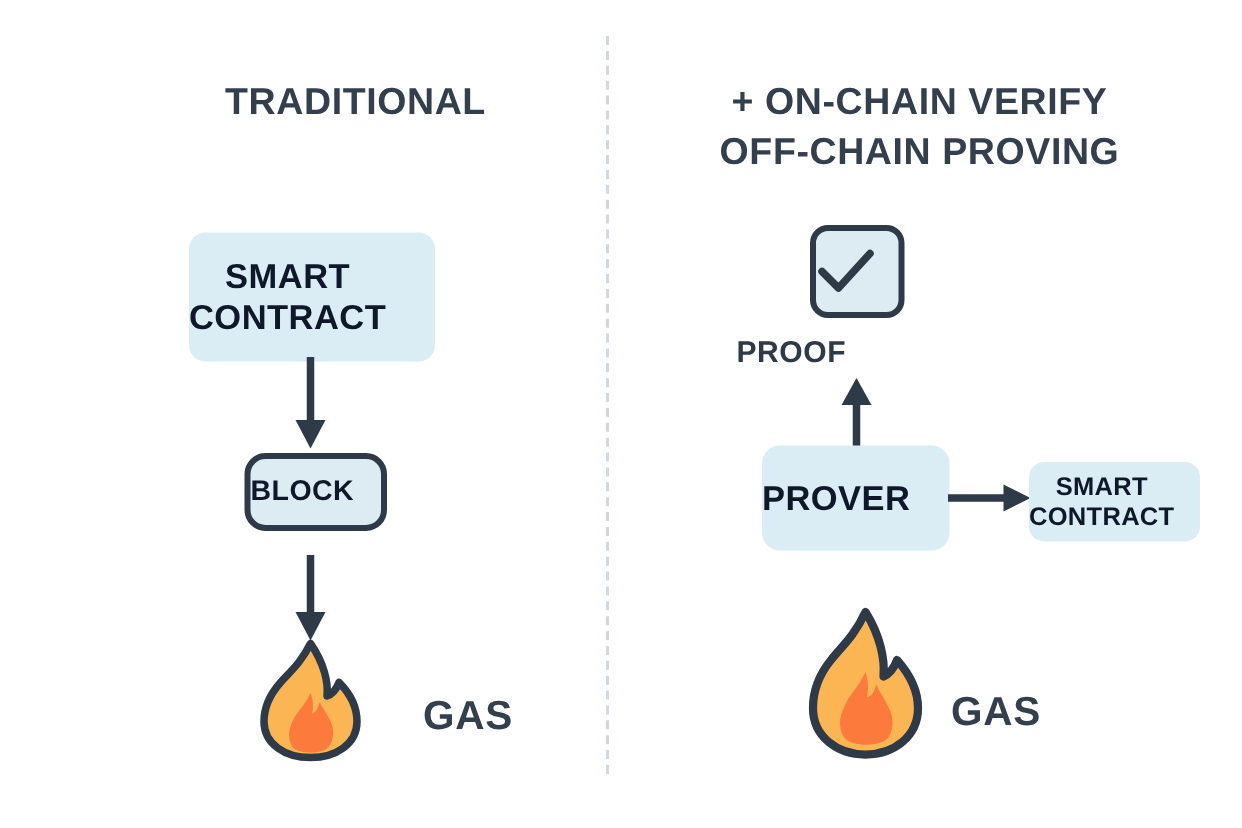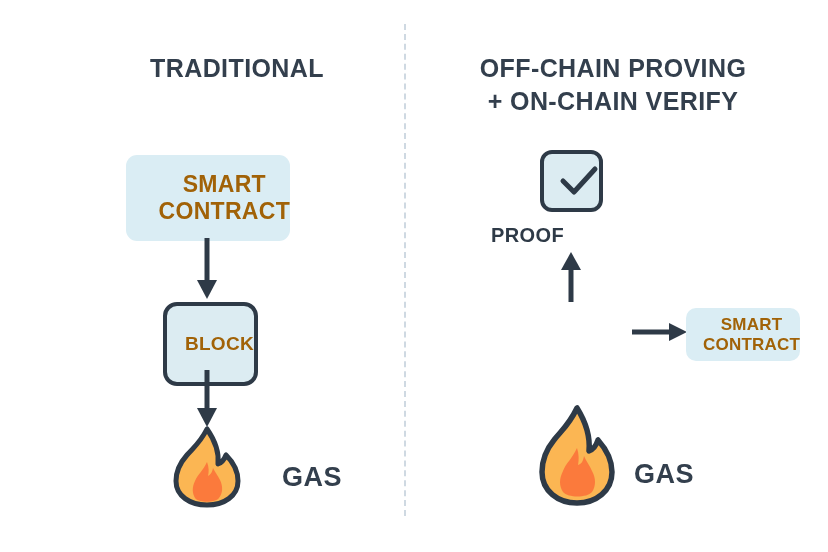--- a/index.html
+++ b/index.html
@@ -48,44 +48,44 @@
 
   #title-left  { left: 37px;  top: 52px; width: 400px; }
   #title-right { left: 413px; top: 52px; width: 400px; }
 
   
   .box {
     position: absolute;
     box-sizing: border-box;
     display: flex;
     align-items: center;
-    justify-content: flex-end;
+    justify-content: flex-start;
     text-align: center;
-    color: #a16207;
+    color: #0f172a;
     font-weight: bold;
     background: #daedf4;
   }
   .box .label { display: block; line-height: 1.16; }
 
   .box.bordered {
     border: 4px solid #2e3a47;
     background: #dcecf2;
   }
 
   
   #smart-contract-left {
     left: 126px; top: 155px;
     width: 164px; height: 86px;
     border-radius: 11px;
     font-size: 23px;
     letter-spacing: 0.3px;
   }
   #block-box {
     left: 163px; top: 302px;
-    width: 95px; height: 84px;
+    width: 95px; height: 52px;
     border-radius: 14px;
     font-size: 19px;
     letter-spacing: 0.3px;
   }
 
   
   #proof-box {
     left: 540px; top: 150px;
     width: 63px; height: 62px;
     border-radius: 12px;
@@ -188,37 +188,40 @@
              C 33 79, 49 79, 53 74
              C 57 69, 57 62, 54 56
              C 52 52, 49 48, 47 44
              C 46 49, 44 51, 42 52
              C 43 48, 43 43, 41 38 Z" fill="#fb7a3c"></path>
   </svg>
 
   <div class="gas-label" id="gas-left">GAS</div>
 
   <div class="panel-title" id="title-right">
+    <span class="line">+ ON-CHAIN VERIFY</span>
     <span class="line">OFF-CHAIN PROVING</span>
-    <span class="line">+ ON-CHAIN VERIFY</span>
   </div>
 
   <div class="box bordered" id="proof-box">
     <svg width="40" height="34" viewBox="0 0 40 34">
       <path d="M4 17 L15 28 L36 5" fill="none" stroke="#2e3a47" stroke-width="5" stroke-linecap="round" stroke-linejoin="round"></path>
     </svg>
   </div>
 
   <div id="proof-caption">PROOF</div>
 
   <svg class="arrow-svg" id="arrow-prover-proof" viewBox="0 0 34 50">
     <line x1="17" y1="50" x2="17" y2="14" stroke="#2e3a47" stroke-width="5"></line>
     <path d="M17 0 L7 18 L27 18 Z" fill="#2e3a47"></path>
   </svg>
 
+  <div class="box" id="prover-box">
+    <span class="label">PROVER</span>
+  </div>
 
   <svg class="arrow-svg" id="arrow-prover-sc" viewBox="0 0 56 32">
     <line x1="0" y1="16" x2="42" y2="16" stroke="#2e3a47" stroke-width="5"></line>
     <path d="M55 16 L37 7 L37 25 Z" fill="#2e3a47"></path>
   </svg>
 
   <div class="box" id="smart-contract-right">
     <span>
       <span class="label">SMART</span>
       <span class="label">CONTRACT</span>

